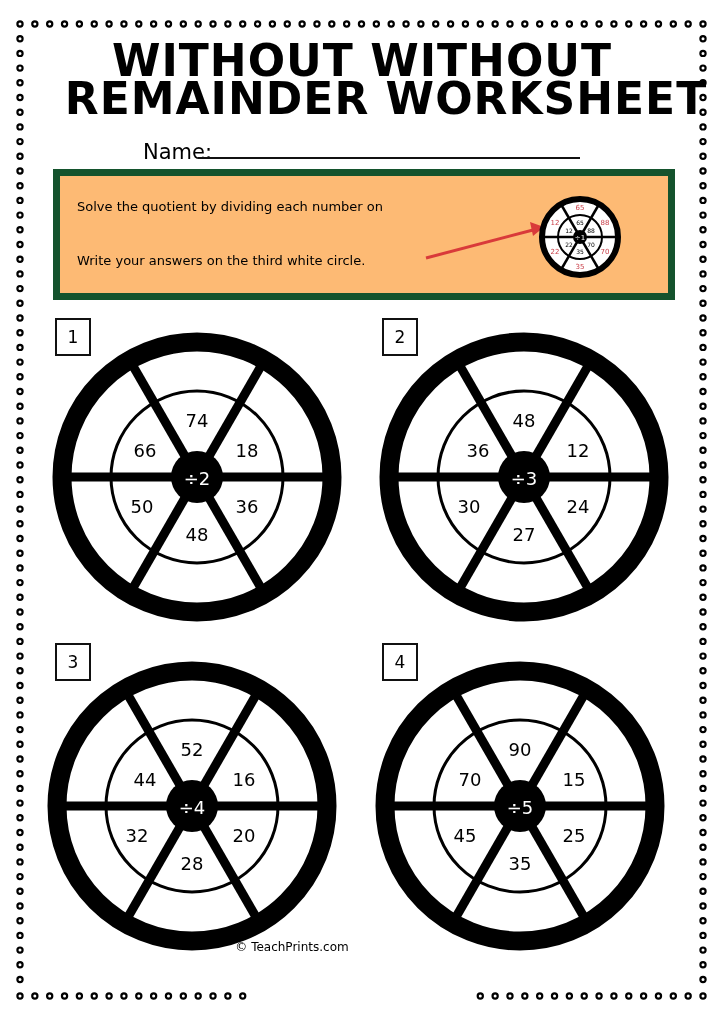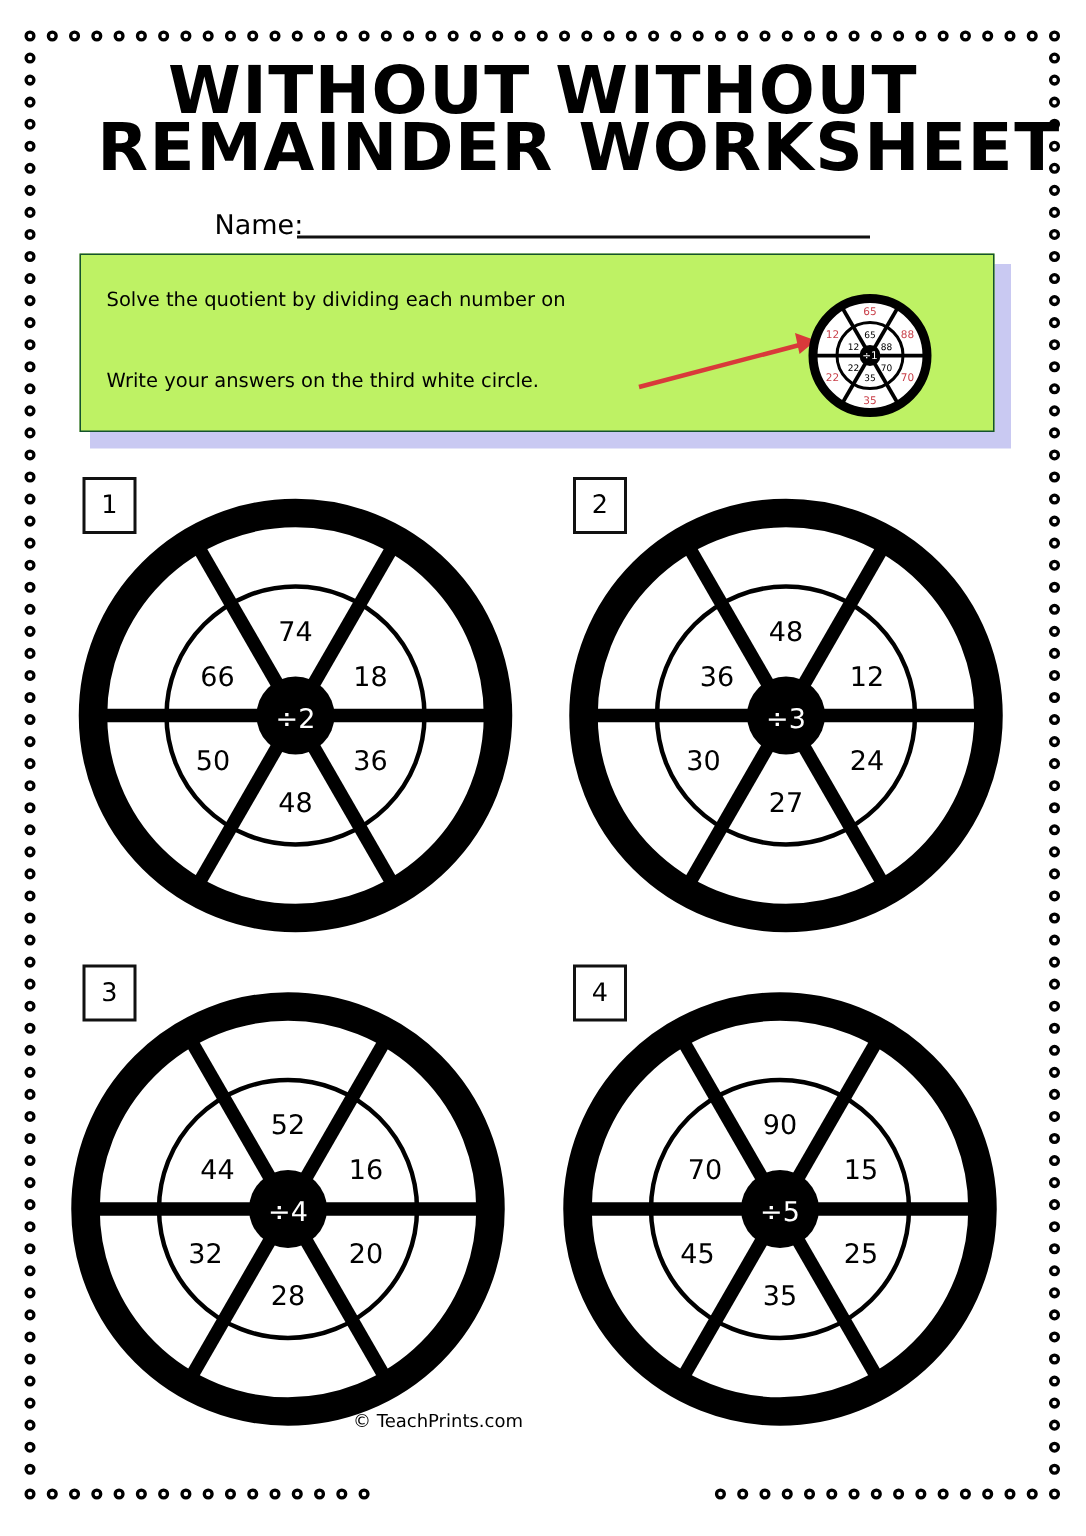--- a/index.html
+++ b/index.html
@@ -1,24 +1,24 @@
 <!DOCTYPE html>
 <html><head>
 <meta charset="utf-8">
 <style>
   html, body { margin:0; padding:0; background:#ffffff; }
   body { width:724px; height:1024px; position:relative; overflow:hidden; font-family:"DejaVu Sans", sans-serif; color:#000; }
   .dots { position:absolute; left:0; top:0; }
   .title { position:absolute; left:0; width:724px; text-align:center; font-family:"DejaVu Sans", sans-serif; font-weight:bold; font-size:44px; letter-spacing:1px; line-height:50px; }
   .title.l1 { top:36px; }
   .title.l2 { top:74px;margin-left:24px; }
-  .name-row { position:absolute; left:143px; top:140px; font-size:18px; font-family:"DejaVu Sans", sans-serif; }
+  .name-row { position:absolute; left:143px; top:140px; font-size:21px; font-family:"DejaVu Sans", sans-serif; }
   .name-line { position:absolute; left:198px; top:157px; width:382px; height:0; border-top:2px solid #111; }
   .instr-shadow { position:absolute; left:60px; top:176px; width:614px; height:123px; background:#c9c9f2; }
-  .instr { position:absolute; left:53px; top:169px; width:608px; height:117px; border:1px solid #14532d; background:#bef264; }
+  .instr { position:absolute; left:53px; top:169px; width:608px; height:117px; border:7px solid #14532d; background:#fdba74; }
   .instr p { position:absolute; margin:0; left:17px; font-size:13px; line-height:18px; font-family:"DejaVu Sans", sans-serif; }
   .instr .p1 { top:22px; }
   .instr .p2 { top:40px; }
   .instr .p3 { top:76px; }
   .num-box { position:absolute; width:32px; height:34px; border:2px solid #111; background:#fff; text-align:center; line-height:34px; font-size:17px; }
   .wheels-svg { position:absolute; left:0; top:0; }
   .wheel-num { font-family:"DejaVu Sans", sans-serif; font-size:18px; }
   .footer { position:absolute; top:940px; left:0; width:584px; text-align:center; font-size:12px; font-family:"DejaVu Sans", sans-serif; }
 </style>
 </head>

